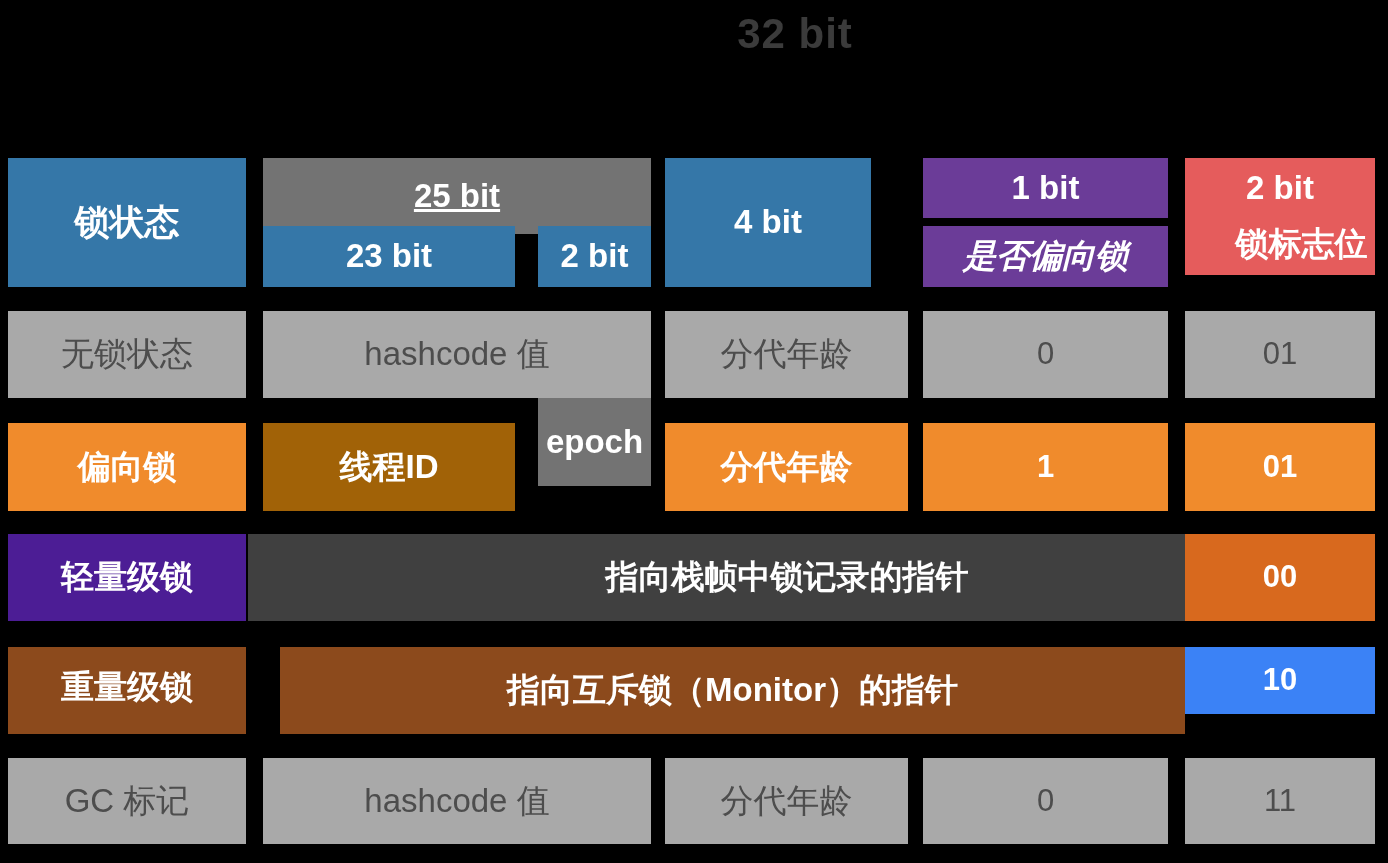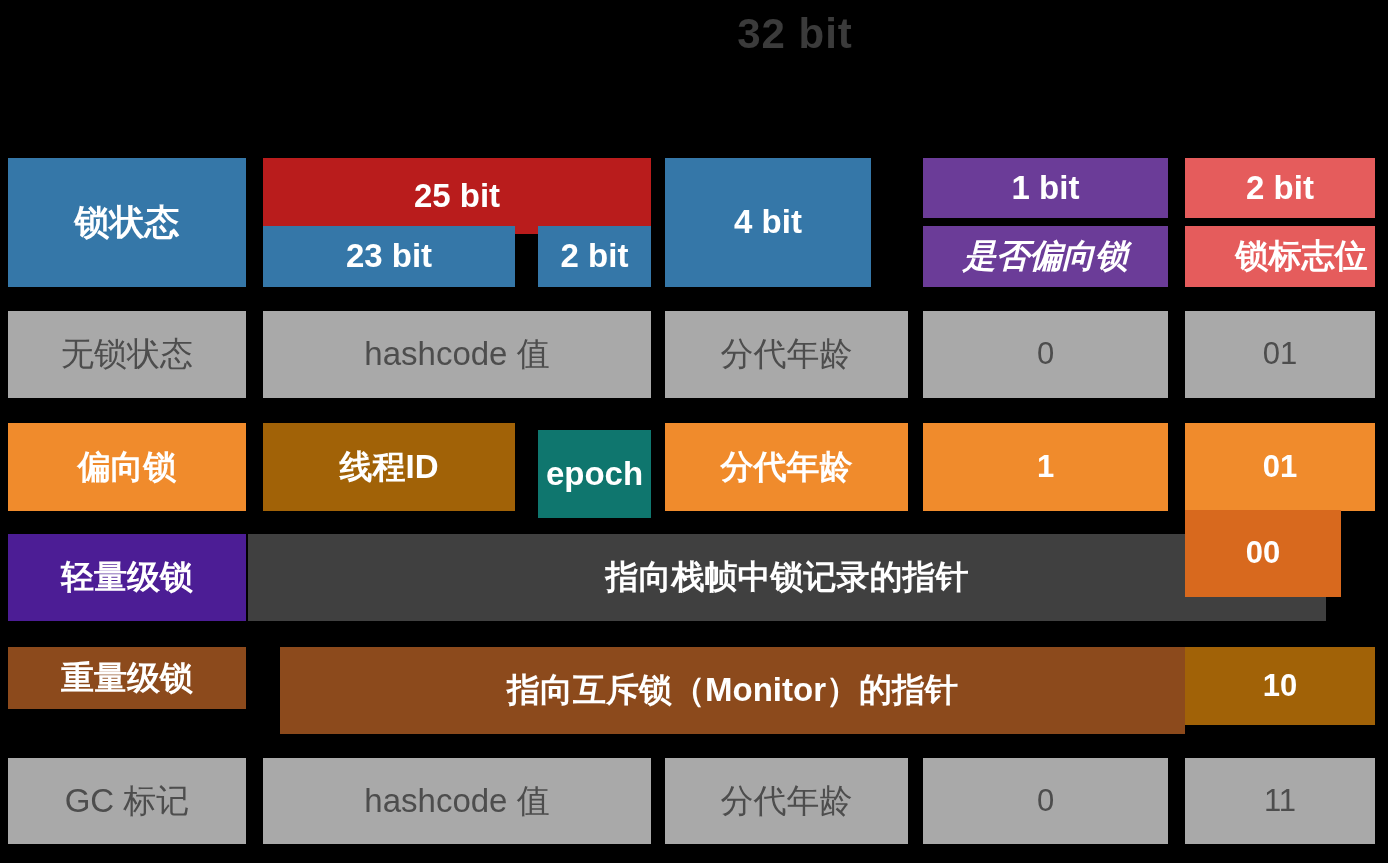--- a/index.html
+++ b/index.html
@@ -35,49 +35,49 @@
   .num   { font-size:31px; }
 </style>
 </head>
 <body>
 
 <div class="canvas" style="background-color: rgb(0, 0, 0);">
 
   <div class="title">32 bit</div>
 
   <div class="cell light" style="left: 8px; top: 158px; width: 238px; height: 129px; font-size: 35px; background-color: rgb(53, 119, 168);">锁状态</div>
-  <div class="cell light" style="left: 263px; top: 158px; width: 388px; height: 76px; background-color: #b91c1c;">25 bit</div>
+  <div class="cell light" style="left: 263px; top: 158px; width: 388px; height: 76px; background-color: #737373; text-decoration: underline;">25 bit</div>
   <div class="cell light" style="left: 263px; top: 226px; width: 252px; height: 61px; background-color: rgb(53, 119, 168);">23 bit</div>
   <div class="cell light" style="left: 538px; top: 226px; width: 113px; height: 61px; background-color: rgb(53, 119, 168);">2 bit</div>
   <div class="cell light" style="left: 665px; top: 158px; width: 206px; height: 129px; background-color: rgb(53, 119, 168);">4 bit</div>
   <div class="cell light" style="left: 923px; top: 158px; width: 245px; height: 60px; background-color: rgb(107, 60, 152);">1 bit</div>
   <div class="cell light" style="left: 923px; top: 226px; width: 245px; height: 61px; background-color: rgb(107, 60, 152); font-style: italic;">是否偏向锁</div>
   <div class="cell light" style="left: 1185px; top: 158px; width: 190px; height: 60px; background-color: rgb(229, 92, 92);">2 bit</div>
-  <div class="cell light" style="left: 1185px; top: 226px; width: 190px; height: 61px; background-color: rgb(229, 92, 92); padding-left: 43px;">锁标志位</div>
+  <div class="cell light" style="left: 1185px; top: 214px; width: 190px; height: 61px; background-color: rgb(229, 92, 92); padding-left: 43px;">锁标志位</div>
 
   <div class="cell dark" style="left: 8px; top: 311px; width: 238px; height: 87px; background-color: rgb(169, 169, 169);">无锁状态</div>
   <div class="cell dark" style="left: 263px; top: 311px; width: 388px; height: 87px; background-color: rgb(169, 169, 169);">hashcode 值</div>
   <div class="cell dark" style="left: 665px; top: 311px; width: 243px; height: 87px; background-color: rgb(169, 169, 169);">分代年龄</div>
   <div class="cell dark num" style="left: 923px; top: 311px; width: 245px; height: 87px; background-color: rgb(169, 169, 169);">0</div>
   <div class="cell dark num" style="left: 1185px; top: 311px; width: 190px; height: 87px; background-color: rgb(169, 169, 169);">01</div>
 
   <div class="cell light" style="left: 8px; top: 423px; width: 238px; height: 88px; background-color: rgb(240, 139, 44);">偏向锁</div>
   <div class="cell light" style="left: 263px; top: 423px; width: 252px; height: 88px; background-color: #a16207;">线程ID</div>
-  <div class="cell light" style="left: 538px; top: 430px; width: 113px; height: 88px; background-color: #0f766e;">epoch</div>
+  <div class="cell light" style="left: 538px; top: 398px; width: 113px; height: 88px; background-color: #737373;">epoch</div>
   <div class="cell light" style="left: 665px; top: 423px; width: 243px; height: 88px; background-color: rgb(240, 139, 44);">分代年龄</div>
   <div class="cell light num" style="left: 923px; top: 423px; width: 245px; height: 88px; background-color: rgb(240, 139, 44);">1</div>
   <div class="cell light num" style="left: 1185px; top: 423px; width: 190px; height: 88px; background-color: rgb(240, 139, 44);">01</div>
 
   <div class="cell light" style="left: 8px; top: 534px; width: 238px; height: 87px; background-color: #4c1d95;">轻量级锁</div>
   <div class="cell light" style="left: 248px; top: 534px; width: 1078px; height: 87px; background-color: #404040;">指向栈帧中锁记录的指针</div>
-  <div class="cell light num" style="left: 1185px; top: 510px; width: 156px; height: 87px; background-color: rgb(216, 105, 30);">00</div>
+  <div class="cell light num" style="left: 1185px; top: 534px; width: 190px; height: 87px; background-color: rgb(216, 105, 30);">00</div>
 
-  <div class="cell light" style="left: 8px; top: 647px; width: 238px; height: 62px; background-color: rgb(140, 74, 28);">重量级锁</div>
+  <div class="cell light" style="left: 8px; top: 647px; width: 238px; height: 87px; background-color: rgb(140, 74, 28); font-family: Liberation Mono, monospace;">重量级锁</div>
   <div class="cell light" style="left: 263px; top: 647px; width: 905px; height: 87px; background-color: rgb(140, 74, 28); margin-left: 17px;">指向互斥锁（Monitor）的指针</div>
-  <div class="cell light num" style="left: 1185px; top: 647px; width: 190px; height: 78px; background-color: #a16207;">10</div>
+  <div class="cell light num" style="left: 1185px; top: 647px; width: 190px; height: 67px; background-color: #3b82f6;">10</div>
 
   <div class="cell dark" style="left: 8px; top: 758px; width: 238px; height: 86px; background-color: rgb(169, 169, 169);">GC 标记</div>
   <div class="cell dark" style="left: 263px; top: 758px; width: 388px; height: 86px; background-color: rgb(169, 169, 169);">hashcode 值</div>
   <div class="cell dark" style="left: 665px; top: 758px; width: 243px; height: 86px; background-color: rgb(169, 169, 169);">分代年龄</div>
   <div class="cell dark num" style="left: 923px; top: 758px; width: 245px; height: 86px; background-color: rgb(169, 169, 169);">0</div>
   <div class="cell dark num" style="left: 1185px; top: 758px; width: 190px; height: 86px; background-color: rgb(169, 169, 169);">11</div>
 
 </div>
 
 </body></html>

